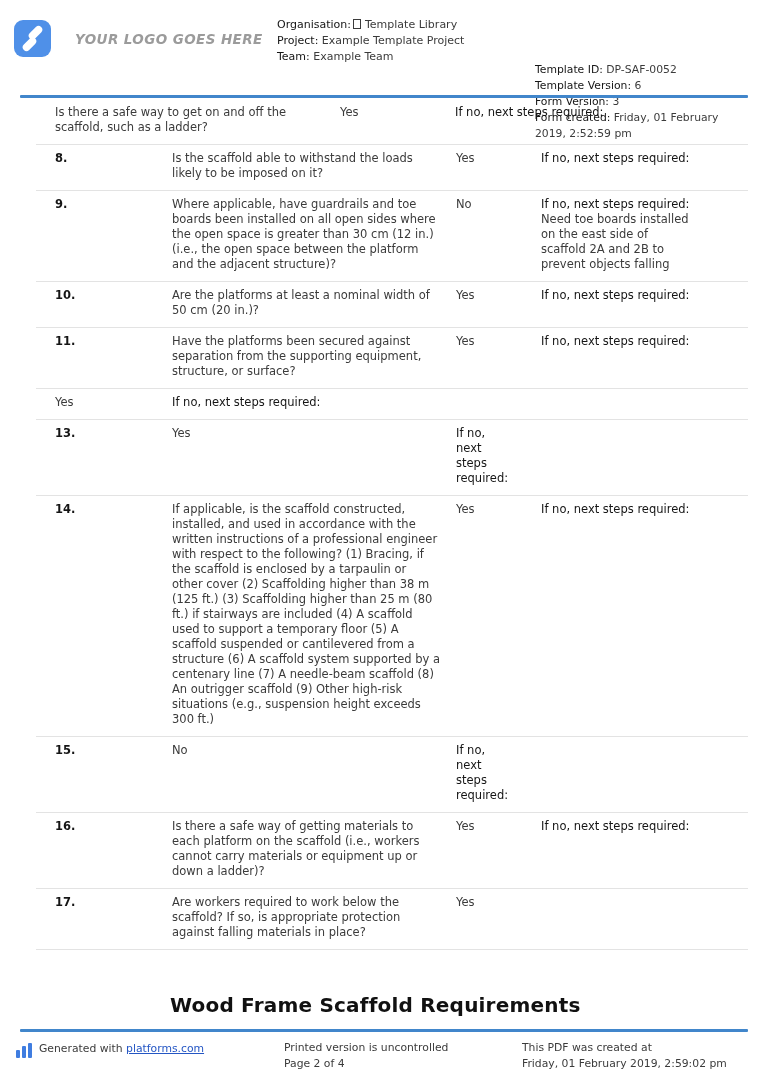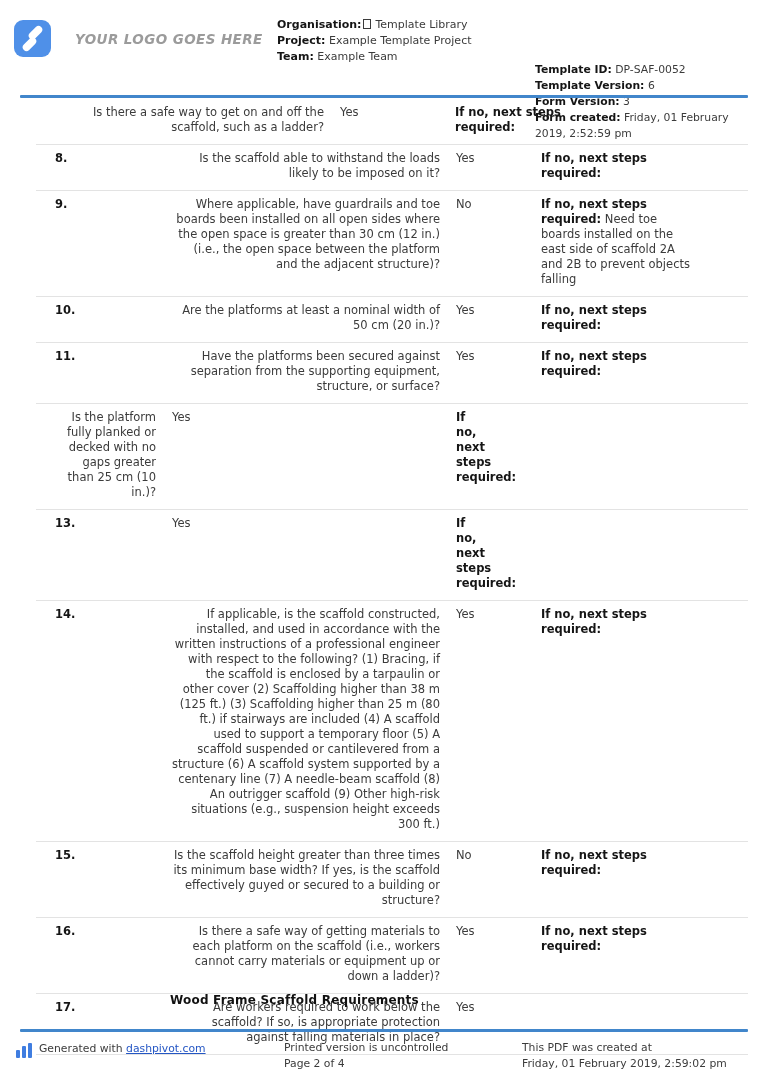--- a/index.html
+++ b/index.html
@@ -3,21 +3,21 @@
 <meta charset="utf-8">
 <style>
   * { margin:0; padding:0; box-sizing:border-box; }
   html,body { background:#fff; }
   .page {
     position:relative; width:768px; height:1088px; margin:0 auto;
     background:#fff; overflow:hidden;
     font-family:"DejaVu Sans","Liberation Sans",sans-serif;
     color:#3b3b3b;
   }
-  .b { font-weight:bold; color:#151515; }
+  .b { font-weight:normal; color:#151515; }
 
   
   .header { position:absolute; top:0; left:0; width:768px; height:95px; }
   .logo { position:absolute; left:14px; top:20px; display:flex; align-items:center; gap:24px; }
   .logo-text {
     color:#9b9b9b; font-weight:bold; font-style:italic;
     font-size:13.5px; letter-spacing:0.4px; white-space:nowrap;
   }
   .meta-left  { position:absolute; left:277px; top:17px; font-size:11px; line-height:16px; }
   .meta-right { position:absolute; left:535px; top:14px; width:206px; font-size:10.8px; line-height:16px;margin-top:48px; }
@@ -30,28 +30,28 @@
   }
   .rule-top { top:95px; }
   .rule-bottom { top:1029px; }
 
   
   .checklist { position:absolute; top:99px; left:36px; width:712px; font-size:11.5px; line-height:15px; }
   .row { display:grid; padding:6px 0 9px 19px; border-bottom:1px solid #e3e3e3; }
   .row.cont { grid-template-columns:285px 115px 1fr; }
   .row.num  { grid-template-columns:117px 284px 85px 1fr; }
   .c-num { font-weight:bold; color:#151515; }
-  .c-q   { padding-right:16px;text-align:right; }
+  .c-q   { padding-right:16px; }
   .c-next { padding-right:55px; }
   .row.cont .c-next { padding-right:140px; }
 
   
   .section-heading {
     position:absolute; left:170px; top:993px;
-    font-size:12px; font-weight:bold; color:#111; letter-spacing:0.2px;
+    font-size:20px; font-weight:bold; color:#111; letter-spacing:0.2px;
   }
   .footer { position:absolute; top:1040px; left:0; width:768px; font-size:10.8px; line-height:16px; color:#3b3b3b; }
   .f-left  { position:absolute; left:16px; top:1px; display:flex; align-items:flex-start; gap:6px; }
   .f-mid   { position:absolute; left:284px; top:0; }
   .f-right { position:absolute; left:522px; top:0; }
   .f-link  { color:#2456c4; text-decoration:underline; }
 </style>
 </head>
 <body>
 
@@ -116,41 +116,39 @@
     </div>
 
     <div class="row num">
       <div class="c-num">11.</div>
       <div class="c-q">Have the platforms been secured against separation from the supporting equipment, structure, or surface?</div>
       <div class="c-resp">Yes</div>
       <div class="c-next"><span class="b">If no, next steps required:</span> <span></span></div>
     </div>
 
     <div class="row num">
-      <div class="c-q">Is the platform fully planked or decked with no gaps greater than 25 cm (10 in.)?</div>
       <div class="c-resp">Yes</div>
       <div class="c-next"><span class="b">If no, next steps required:</span> <span></span></div>
     </div>
 
     <div class="row num">
       <div class="c-num">13.</div>
       <div class="c-resp">Yes</div>
       <div class="c-next"><span class="b">If no, next steps required:</span> <span></span></div>
     </div>
 
     <div class="row num">
       <div class="c-num">14.</div>
       <div class="c-q">If applicable, is the scaffold constructed, installed, and used in accordance with the written instructions of a professional engineer with respect to the following? (1) Bracing, if the scaffold is enclosed by a tarpaulin or other cover (2) Scaffolding higher than 38 m (125 ft.) (3) Scaffolding higher than 25 m (80 ft.) if stairways are included (4) A scaffold used to support a temporary floor (5) A scaffold suspended or cantilevered from a structure (6) A scaffold system supported by a centenary line (7) A needle-beam scaffold (8) An outrigger scaffold (9) Other high-risk situations (e.g., suspension height exceeds 300 ft.)</div>
       <div class="c-resp">Yes</div>
       <div class="c-next"><span class="b">If no, next steps required:</span> <span></span></div>
     </div>
 
     <div class="row num">
       <div class="c-num">15.</div>
-      <div class="c-q">Is the scaffold height greater than three times its minimum base width? If yes, is the scaffold effectively guyed or secured to a building or structure?</div>
       <div class="c-resp">No</div>
       <div class="c-next"><span class="b">If no, next steps required:</span> <span></span></div>
     </div>
 
     <div class="row num">
       <div class="c-num">16.</div>
       <div class="c-q">Is there a safe way of getting materials to each platform on the scaffold (i.e., workers cannot carry materials or equipment up or down a ladder)?</div>
       <div class="c-resp">Yes</div>
       <div class="c-next"><span class="b">If no, next steps required:</span> <span></span></div>
     </div>
@@ -169,21 +167,21 @@
 
   <div class="footer">
     <div class="f-left">
       <span style="display:inline-flex; margin-top:2px;">
         <svg width="17" height="15" viewBox="0 0 17 15">
           <rect x="0" y="7" width="4" height="8" rx="1" fill="#3f7de0"></rect>
           <rect x="6" y="3" width="4" height="12" rx="1" fill="#3f7de0"></rect>
           <rect x="12" y="0" width="4" height="15" rx="1" fill="#3f7de0"></rect>
         </svg>
       </span>
-      <span><span>Generated with</span> <a href="#" class="f-link">dashpivot.com</a></span>
+      <span><span>Generated with</span> <a href="#" class="f-link">platforms.com</a></span>
     </div>
     <div class="f-mid">
       <div>Printed version is uncontrolled</div>
       <div>Page 2 of 4</div>
     </div>
     <div class="f-right">
       <div>This PDF was created at</div>
       <div>Friday, 01 February 2019, 2:59:02 pm</div>
     </div>
   </div>

